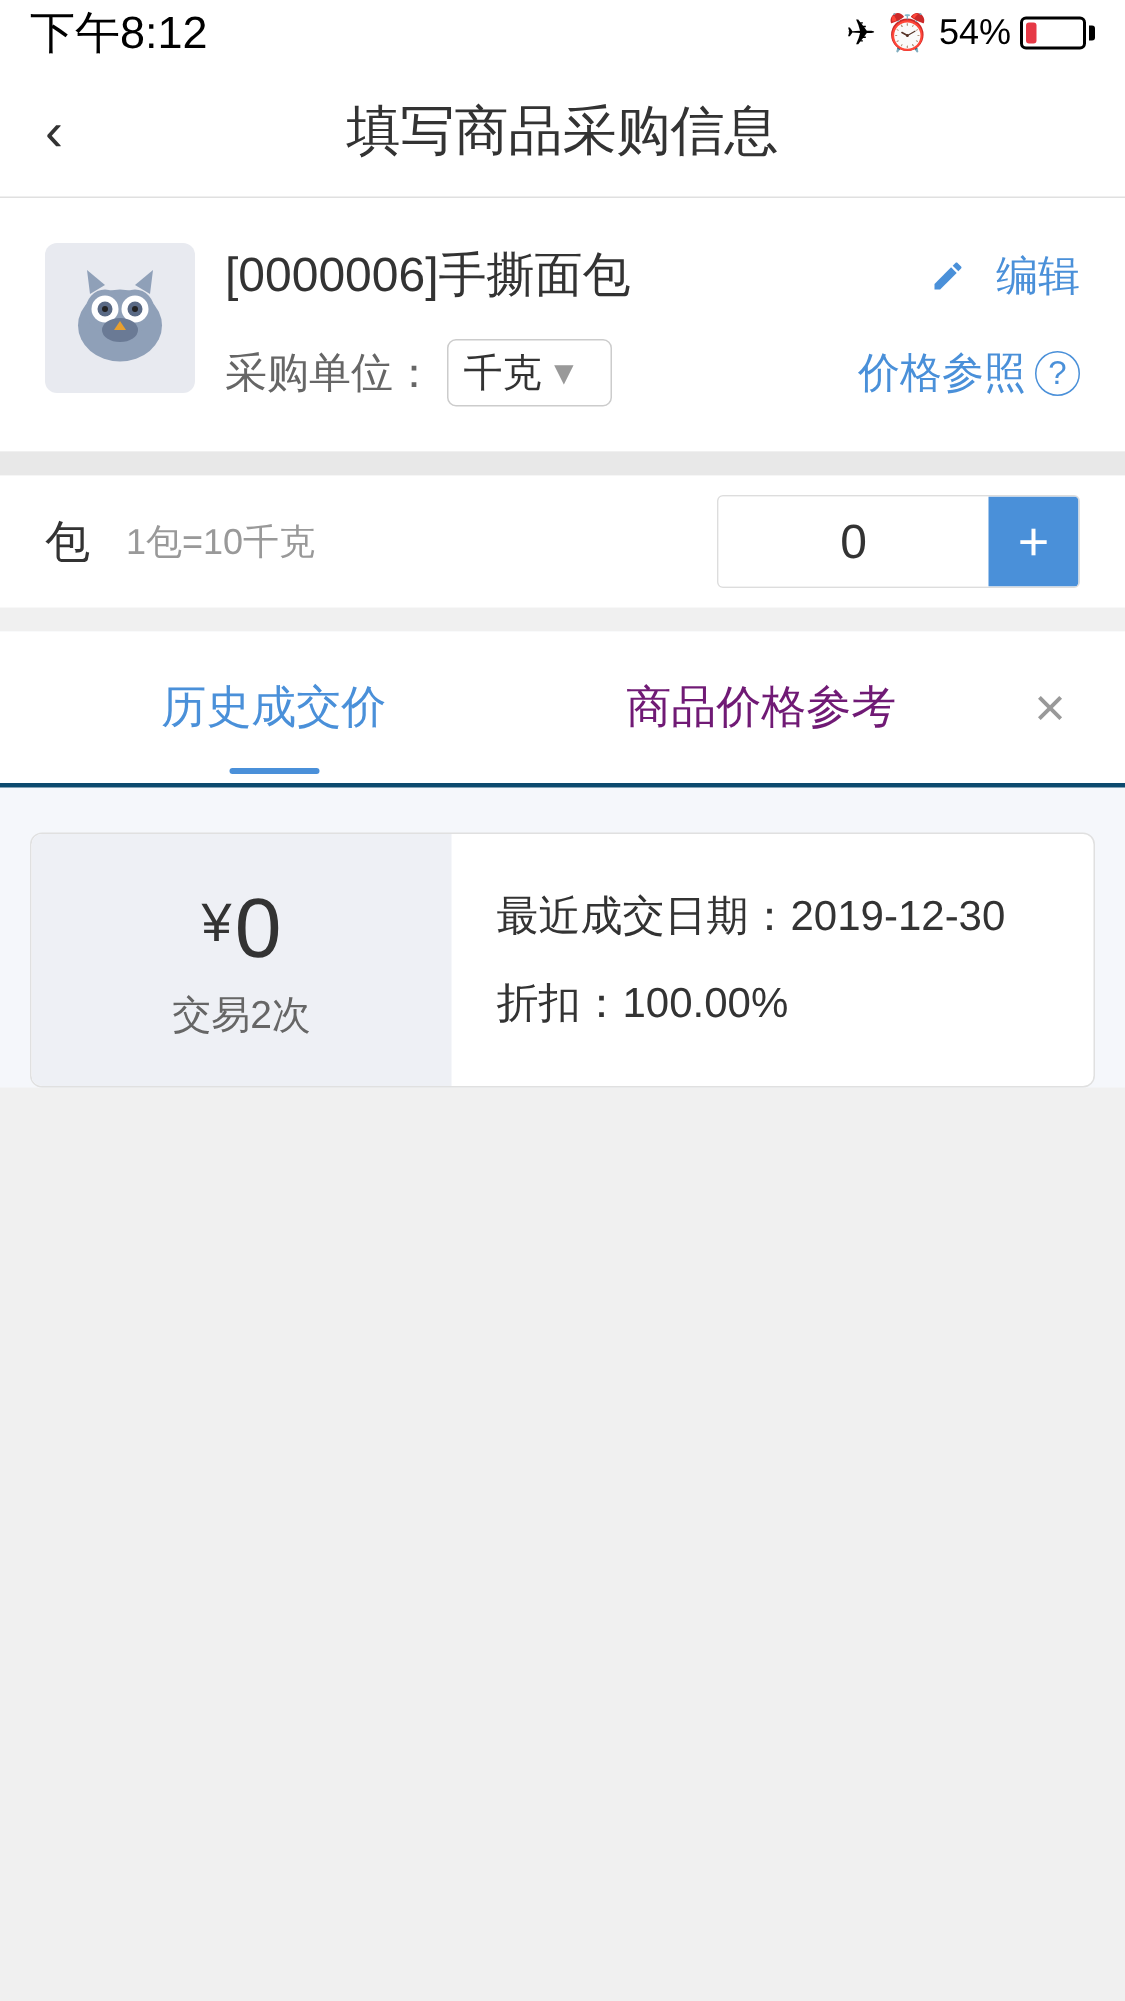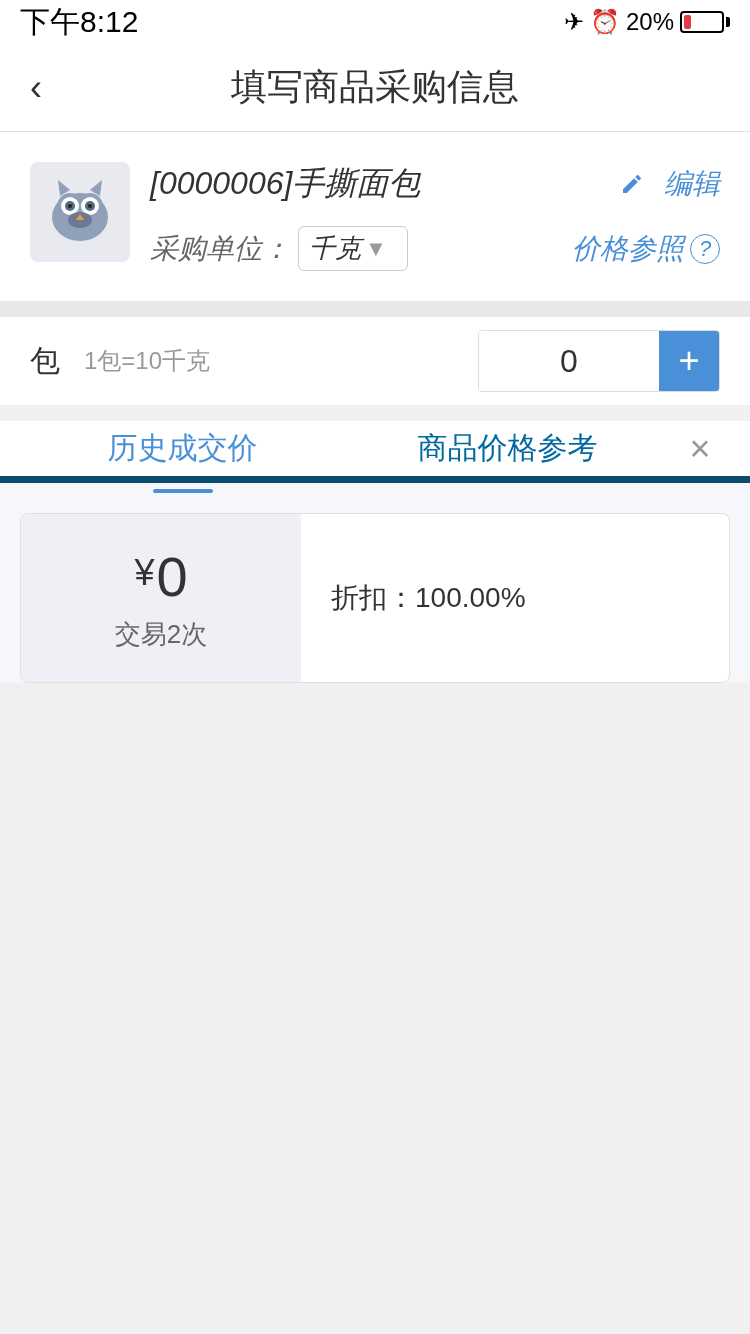--- a/index.html
+++ b/index.html
@@ -109,21 +109,20 @@
       background: #e8eaf0;
       border-radius: 8px;
       display: flex;
       align-items: center;
       justify-content: center;
       flex-shrink: 0;
       overflow: hidden;
     }
     .product-info {
       flex: 1;
-      font-style: italic;
     }
     .product-header {
       display: flex;
       justify-content: space-between;
       align-items: center;
       margin-bottom: 20px;
     }
     .product-name {
       font-size: 32px;
       color: #333;
@@ -229,29 +228,29 @@
 
     
     .tabs-section {
       background: #f5f7fb;
       margin-top: 16px;
     }
     .tabs-bar {
       background: #fff;
       display: flex;
       align-items: center;
-      height: 62px;
+      height: 104px;
       padding: 0 20px;
-      border-bottom: 7px solid #0c4a6e;
+      border-bottom: 3px solid #0c4a6e;
     }
     .tab-item {
       flex: 1;
       text-align: center;
       font-size: 30px;
-      color: #0369a1;
+      color: #701a75;
       cursor: pointer;
       height: 88px;
       display: flex;
       flex-direction: column;
       align-items: center;
       justify-content: center;
       position: relative;
     }
     .tab-item.active {
       color: #4a90d9;
@@ -335,21 +334,21 @@
     }
   </style>
 </head>
 <body>
 
 <div class="status-bar">
   <span class="status-center">下午8:12</span>
   <div class="status-right">
     <span>✈</span>
     <span>⏰</span>
-    <span>20%</span>
+    <span>54%</span>
     <div class="battery-icon">
       <div class="battery-body">
         <div class="battery-fill"></div>
       </div>
       <div class="battery-tip"></div>
     </div>
   </div>
 </div>
 
 <div class="nav-bar">
@@ -433,19 +432,22 @@
   <div class="transaction-card">
     <div class="transaction-left">
       <div class="transaction-price">
         <span class="price-symbol">¥</span>
         <span>0</span>
       </div>
       <div class="transaction-count">交易2次</div>
     </div>
     <div class="transaction-right">
       <div class="transaction-detail-item">
+        <span>最近成交日期：</span><span>2019-12-30</span>
+      </div>
+      <div class="transaction-detail-item">
         <span>折扣：</span><span>100.00%</span>
       </div>
     </div>
   </div>
 </div>
 
 <div class="bottom-area"></div>
 
 </body></html>

